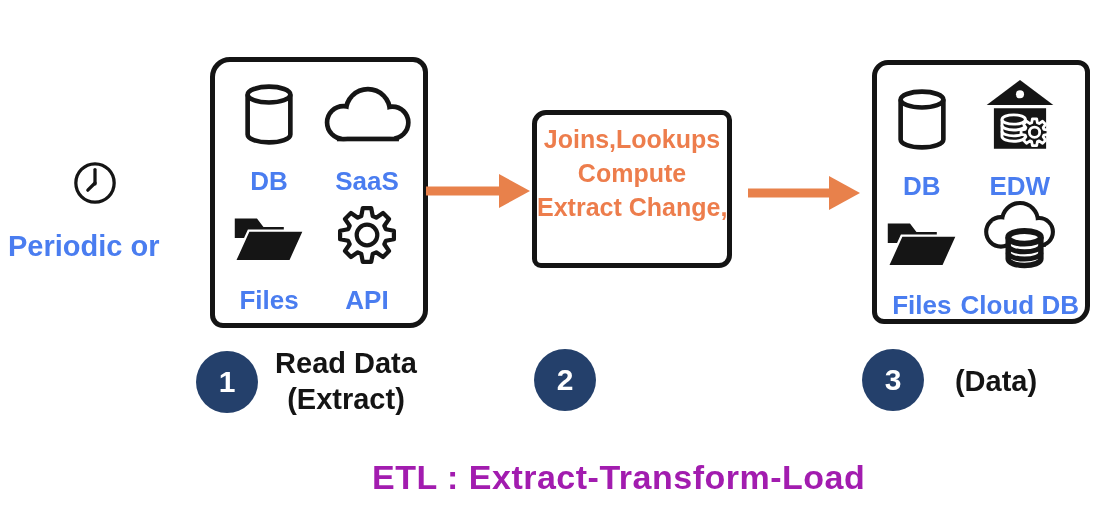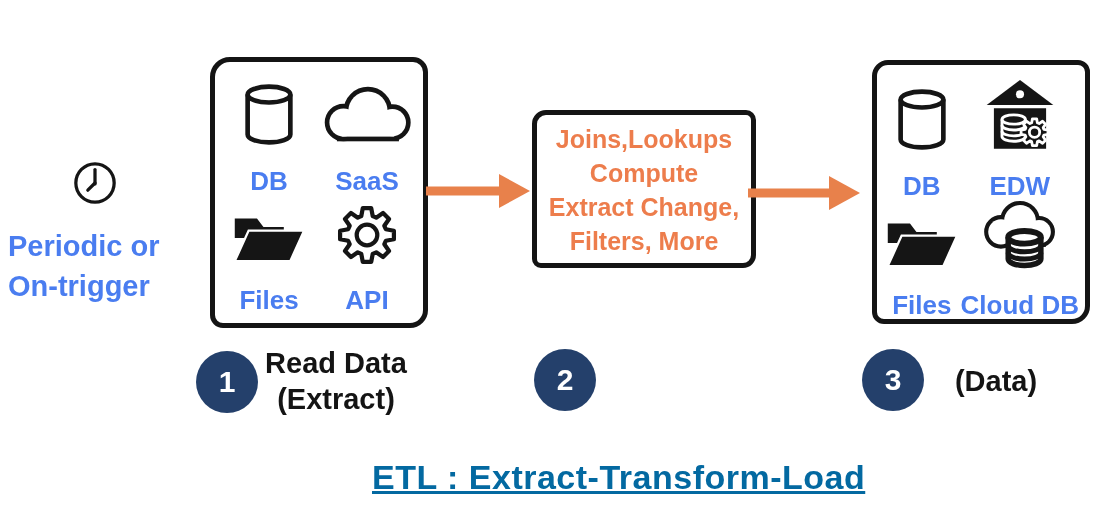--- a/index.html
+++ b/index.html
@@ -2,21 +2,21 @@
 <html><head>
 <meta charset="utf-8">
 <style>
   html,body{margin:0;padding:0;background:#fff;}
   body{width:1118px;height:517px;font-family:"Liberation Sans",sans-serif;}
   .canvas{position:relative;width:1118px;height:517px;background:#fff;overflow:hidden;}
 
   
   .sketch-box{position:absolute;background:#fff;border:5px solid #141414;box-sizing:border-box;}
   .box-extract{left:210px;top:57px;width:218px;height:271px;border-radius:20px 15px 18px 13px;}
-  .box-transform{left:532px;top:110px;width:224px;height:158px;border-radius:14px 10px 13px 9px;}
+  .box-transform{left:532px;top:110px;width:200px;height:158px;border-radius:14px 10px 13px 9px;}
   .box-load{left:872px;top:60px;width:218px;height:264px;border-radius:16px 12px 18px 12px;}
 
   .io-grid{display:grid;grid-template-columns:1fr 1fr;grid-template-rows:1fr 1fr;
            width:100%;height:100%;box-sizing:border-box;padding:14px 6px 8px 6px;}
   .cell{display:flex;flex-direction:column;align-items:center;justify-content:flex-end;}
   .icon-box{display:flex;align-items:flex-end;justify-content:center;}
   .io-label{color:#4A7DF0;font-size:26px;font-weight:bold;line-height:30px;margin-top:20px;white-space:nowrap;}
 
   .transform-text{padding-top:7px;text-align:center;}
   .transform-text div{color:#ED7D4C;font-size:25px;font-weight:bold;line-height:34px;white-space:nowrap;}
@@ -31,40 +31,39 @@
 
   .step-badge{position:absolute;width:62px;height:62px;border-radius:50%;background:#24406B;
               display:flex;align-items:center;justify-content:center;
               color:#fff;font-size:30px;font-weight:bold;}
   .badge-1{left:196px;top:351px;}
   .badge-2{left:534px;top:349px;}
   .badge-3{left:862px;top:349px;}
 
   .step-caption{position:absolute;height:72px;display:flex;flex-direction:column;justify-content:center;
                 color:#141414;font-size:29px;font-weight:bold;line-height:36px;}
-  .caption-1{left:256px;top:345px;width:160px;text-align:center;align-items:center;}
+  .caption-1{left:266px;top:345px;width:160px;text-align:center;align-items:center;}
   .caption-2{left:606px;top:345px;width:160px;text-align:left;}
   .caption-3{left:936px;top:345px;width:120px;text-align:center;}
 
-  .diagram-title{position:absolute;left:372px;top:458px;color:#0369a1;
-                 font-size:34px;font-weight:bold;letter-spacing:.5px;white-space:nowrap;text-decoration:underline;}
+  .diagram-title{position:absolute;left:372px;top:458px;color:#a21caf;
+                 font-size:34px;font-weight:bold;letter-spacing:.5px;white-space:nowrap;}
 </style>
 </head>
 <body>
 
 <div class="canvas">
 
   <svg class="trigger-icon" viewBox="0 0 48 48" width="46" height="46">
     <circle cx="24" cy="24" r="20" fill="none" stroke="#151515" stroke-width="3.4"></circle>
     <path d="M24 25 V10" stroke="#151515" stroke-width="3.4" stroke-linecap="round" fill="none"></path>
     <path d="M24 24 L16.5 31.5" stroke="#151515" stroke-width="3.4" stroke-linecap="round" fill="none"></path>
   </svg>
   <div class="trigger-label">
     <div>Periodic or</div>
-    <div>On-trigger</div>
   </div>
 
   <div class="sketch-box box-extract">
     <div class="io-grid">
       <div class="cell">
         <span class="icon-box">
           <svg viewBox="0 0 56 66" width="52" height="62">
             <path d="M5 11 V54 a23 8.5 0 0 0 46 0 V11" fill="none" stroke="#151515" stroke-width="5"></path>
             <ellipse cx="28" cy="11" rx="23" ry="8.5" fill="none" stroke="#151515" stroke-width="5"></ellipse>
           </svg>
@@ -114,21 +113,20 @@
   <svg class="flow-arrow arrow-1" width="106" height="44">
     <line x1="0" y1="22" x2="76" y2="22" stroke="#E8814B" stroke-width="9"></line>
     <polygon points="73,5 73,39 104,22" fill="#E8814B"></polygon>
   </svg>
 
   <div class="sketch-box box-transform">
     <div class="transform-text">
       <div>Joins,Lookups</div>
       <div>Compute</div>
       <div>Extract Change,</div>
-      <div>Filters, More</div>
     </div>
   </div>
 
   <svg class="flow-arrow arrow-2" width="114" height="44">
     <line x1="0" y1="22" x2="84" y2="22" stroke="#E8814B" stroke-width="9"></line>
     <polygon points="81,5 81,39 112,22" fill="#E8814B"></polygon>
   </svg>
 
   <div class="sketch-box box-load">
     <div class="io-grid">

